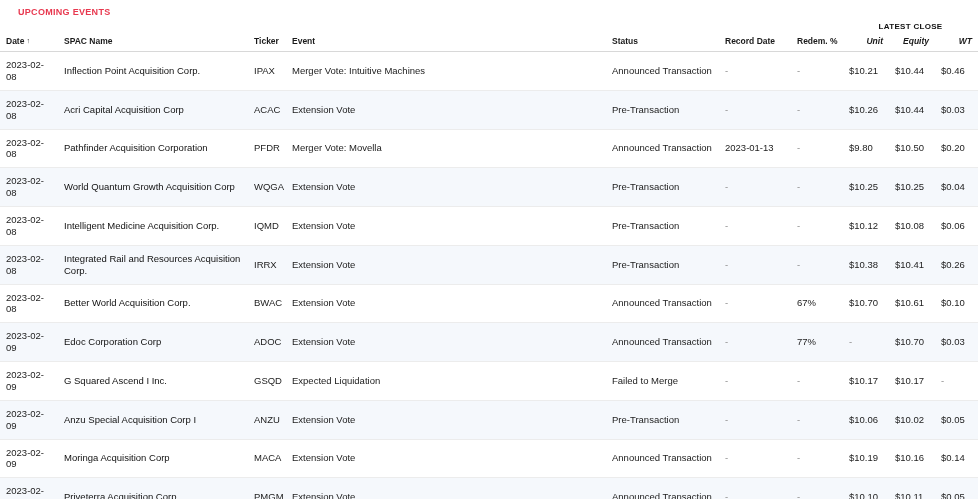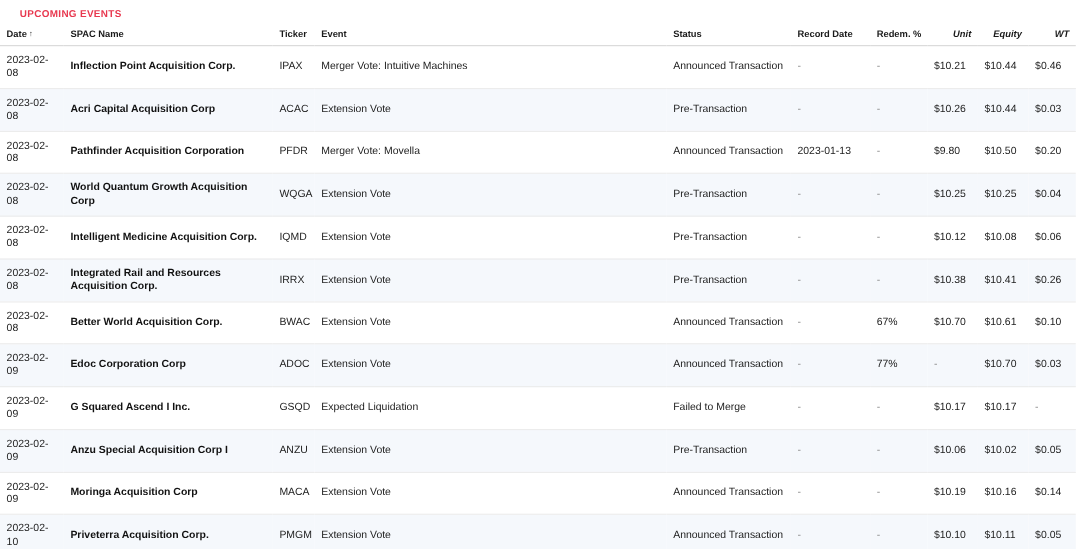--- a/index.html
+++ b/index.html
@@ -82,21 +82,21 @@
   tbody td {
     padding: 7px 6px;
     border-bottom: 1px solid #ececec;
     vertical-align: middle;
     color: #222;
     font-size: 9.5px;
     line-height: 1.25;
   }
   tbody tr.alt td { background: #f5f8fc; }
   tbody td.name {
-    font-weight: bold;
+    font-weight: normal;
     color: #111;
   }
   tbody td.num { text-align: left; }
   tbody td.muted { color: #8b8b8b; }
   .sort-caret {
     font-size: 7px;
     margin-left: 2px;
     position: relative;
     top: -1px;
   }
@@ -116,20 +116,24 @@
           <col class="c-ticker">
           <col class="c-event">
         <col class="c-status">
           <col class="c-record">
           <col class="c-redemp">
         <col class="c-unit">
           <col class="c-equity">
           <col class="c-wt">
       </colgroup>
       <thead>
+        <tr class="group-head">
+          <th class="blank" colspan="7"></th>
+          <th class="latest-close" colspan="3">LATEST CLOSE</th>
+        </tr>
         <tr class="col-head">
           <th><span>Date</span><span class="sort-caret">↑</span></th>
           <th>SPAC Name</th>
           <th>Ticker</th>
           <th>Event</th>
           <th>Status</th>
           <th>Record Date</th>
           <th>Redem. %</th>
           <th class="num">Unit</th>
           <th class="num">Equity</th>

